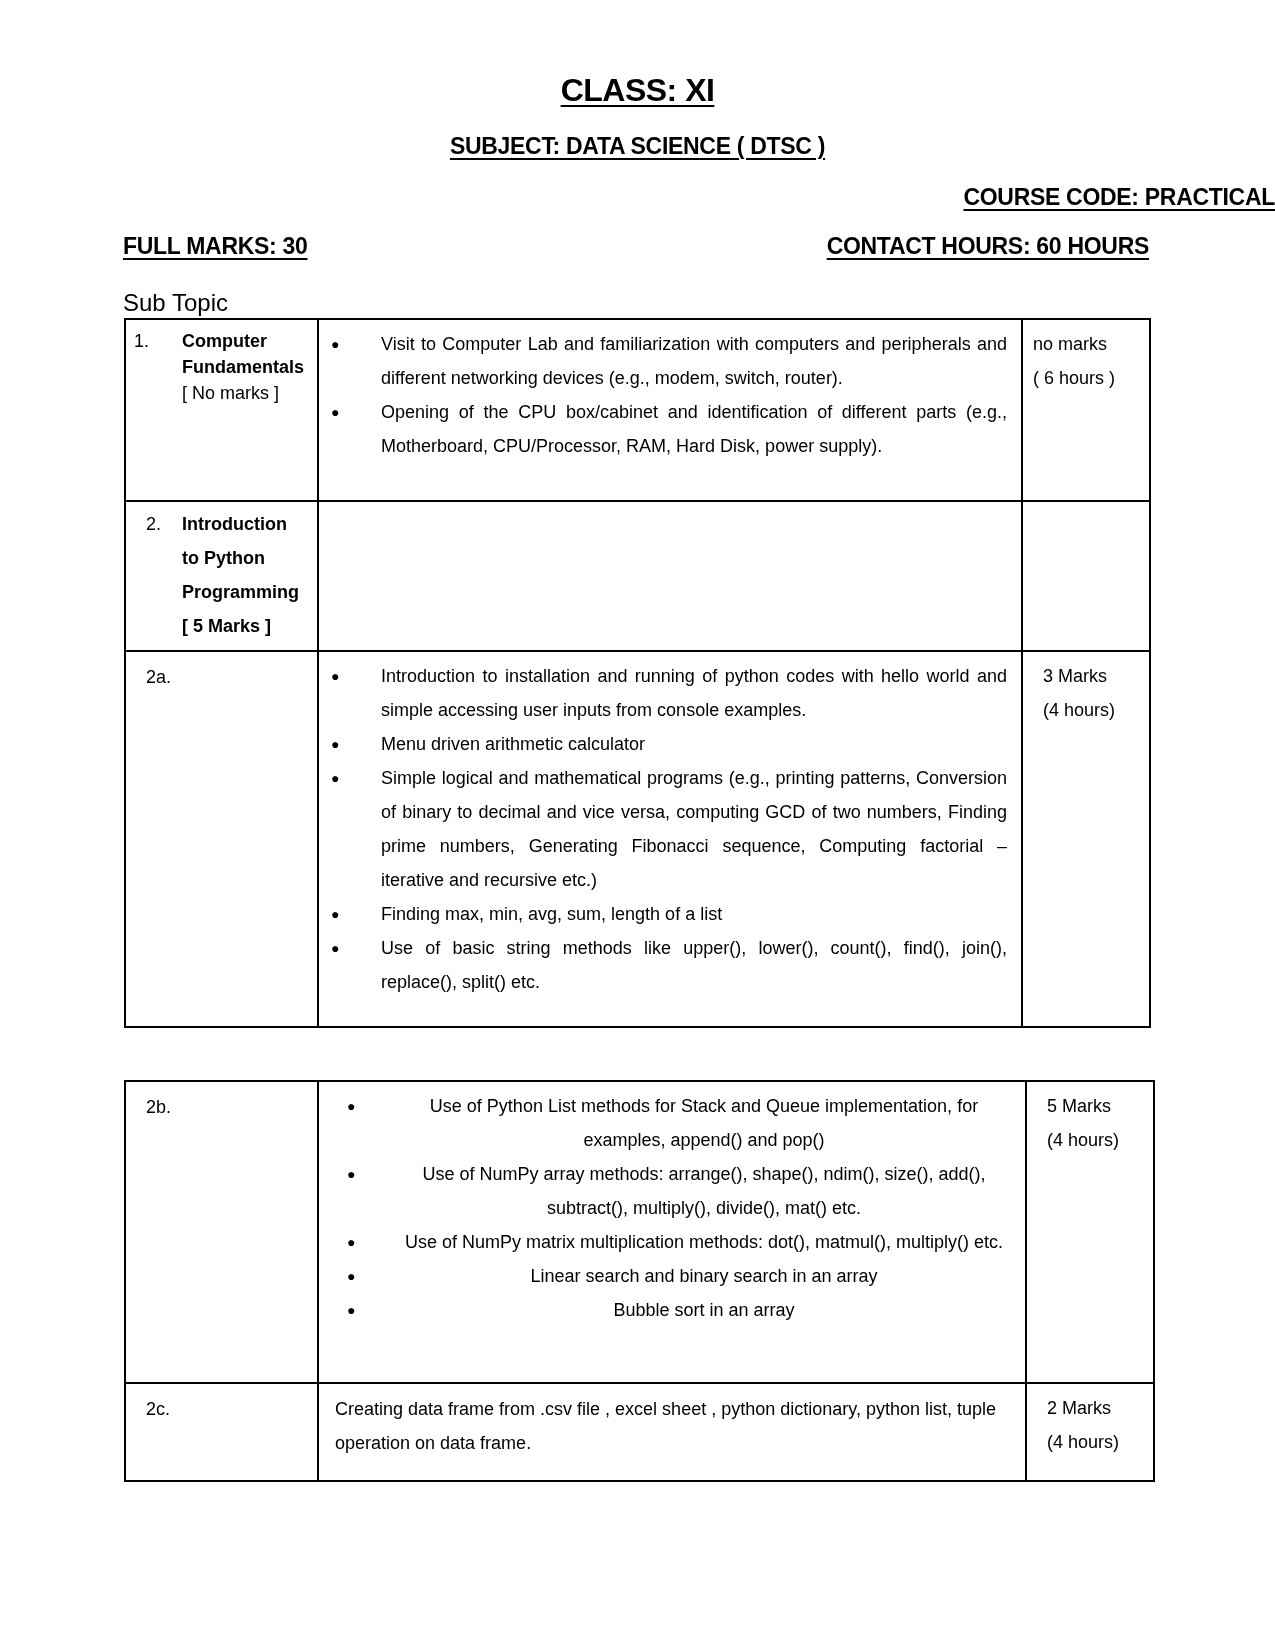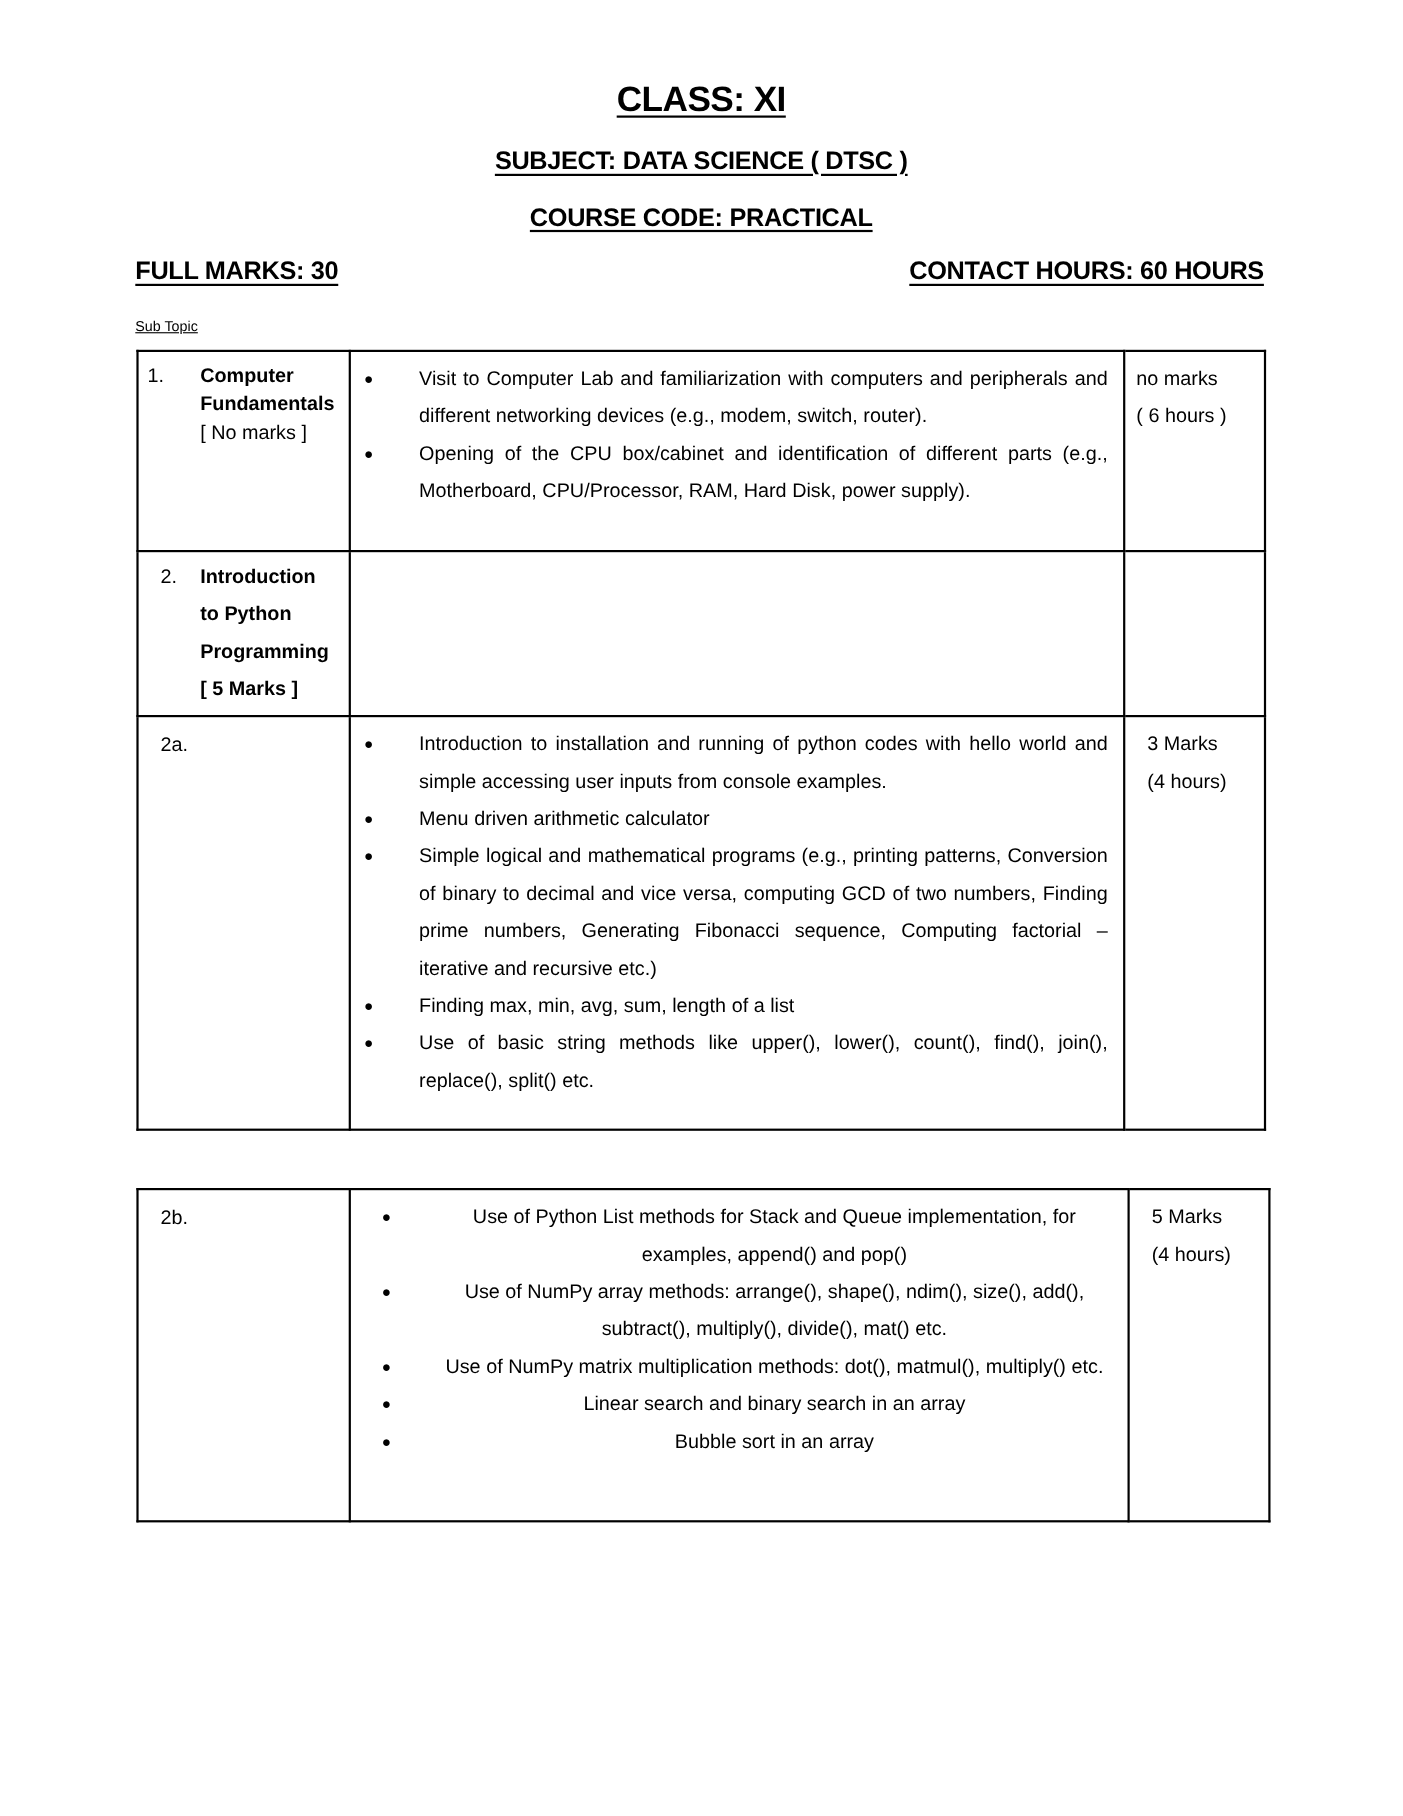--- a/index.html
+++ b/index.html
@@ -7,29 +7,29 @@
     width: 1275px; height: 1651px; position: relative; overflow: hidden;
     font-family: "Liberation Sans", sans-serif; color: #000;
   }
   .title {
     position: absolute; left: 0; width: 100%; text-align: center;
     font-weight: bold; text-decoration: underline; text-underline-offset: 4px;
     text-decoration-thickness: 2px;
   }
   .t-class { top: 72px; font-size: 32px; letter-spacing: -0.5px; }
   .t-subject { top: 133px; font-size: 23px; letter-spacing: -0.3px; }
-  .t-course { top: 184px; font-size: 23px; letter-spacing: -0.3px; }
+  .t-course { top: 184px; font-size: 23px; letter-spacing: -0.3px; text-align: right; }
   .hdr {
     position: absolute; top: 233px; font-size: 23px; font-weight: bold;
     text-decoration: underline; text-underline-offset: 4px; text-decoration-thickness: 2px;
     letter-spacing: -0.3px;
   }
   .hdr-left { left: 123px; }
   .hdr-right { right: 126px; }
-  .subtopic { position: absolute; top: 289px; left: 123px; font-size: 13px; text-decoration: underline; }
+  .subtopic { position: absolute; top: 289px; left: 123px; font-size: 24px; }
 
   table.syl {
     position: absolute; border-collapse: collapse; table-layout: fixed;
     font-size: 18px; line-height: 34px;
   }
   table.syl td { border: 2px solid #000; vertical-align: top; padding: 0; }
   .t1 { top: 318px; left: 124px; width: 1027px; }
   .t2 { top: 1080px; left: 124px; width: 1031px; padding-left: 28px; }
 
   .c1 { width: 193px; }
@@ -188,14 +188,28 @@
             </li>
       </ul>
     </td>
     <td>
       <div class="marks ctr">
         <div>5 Marks</div>
         <div>(4 hours)</div>
       </div>
     </td>
   </tr>
+  <tr style="height:98px;">
+    <td>
+      <div class="sub-id">2c.</div>
+    </td>
+    <td>
+      <div class="plain">Creating data frame from .csv file , excel sheet , python dictionary, python list, tuple operation on data frame.</div>
+    </td>
+    <td>
+      <div class="marks ctr">
+        <div>2 Marks</div>
+        <div>(4 hours)</div>
+      </div>
+    </td>
+  </tr>
 </tbody>
   </table>
 
 </body></html>

